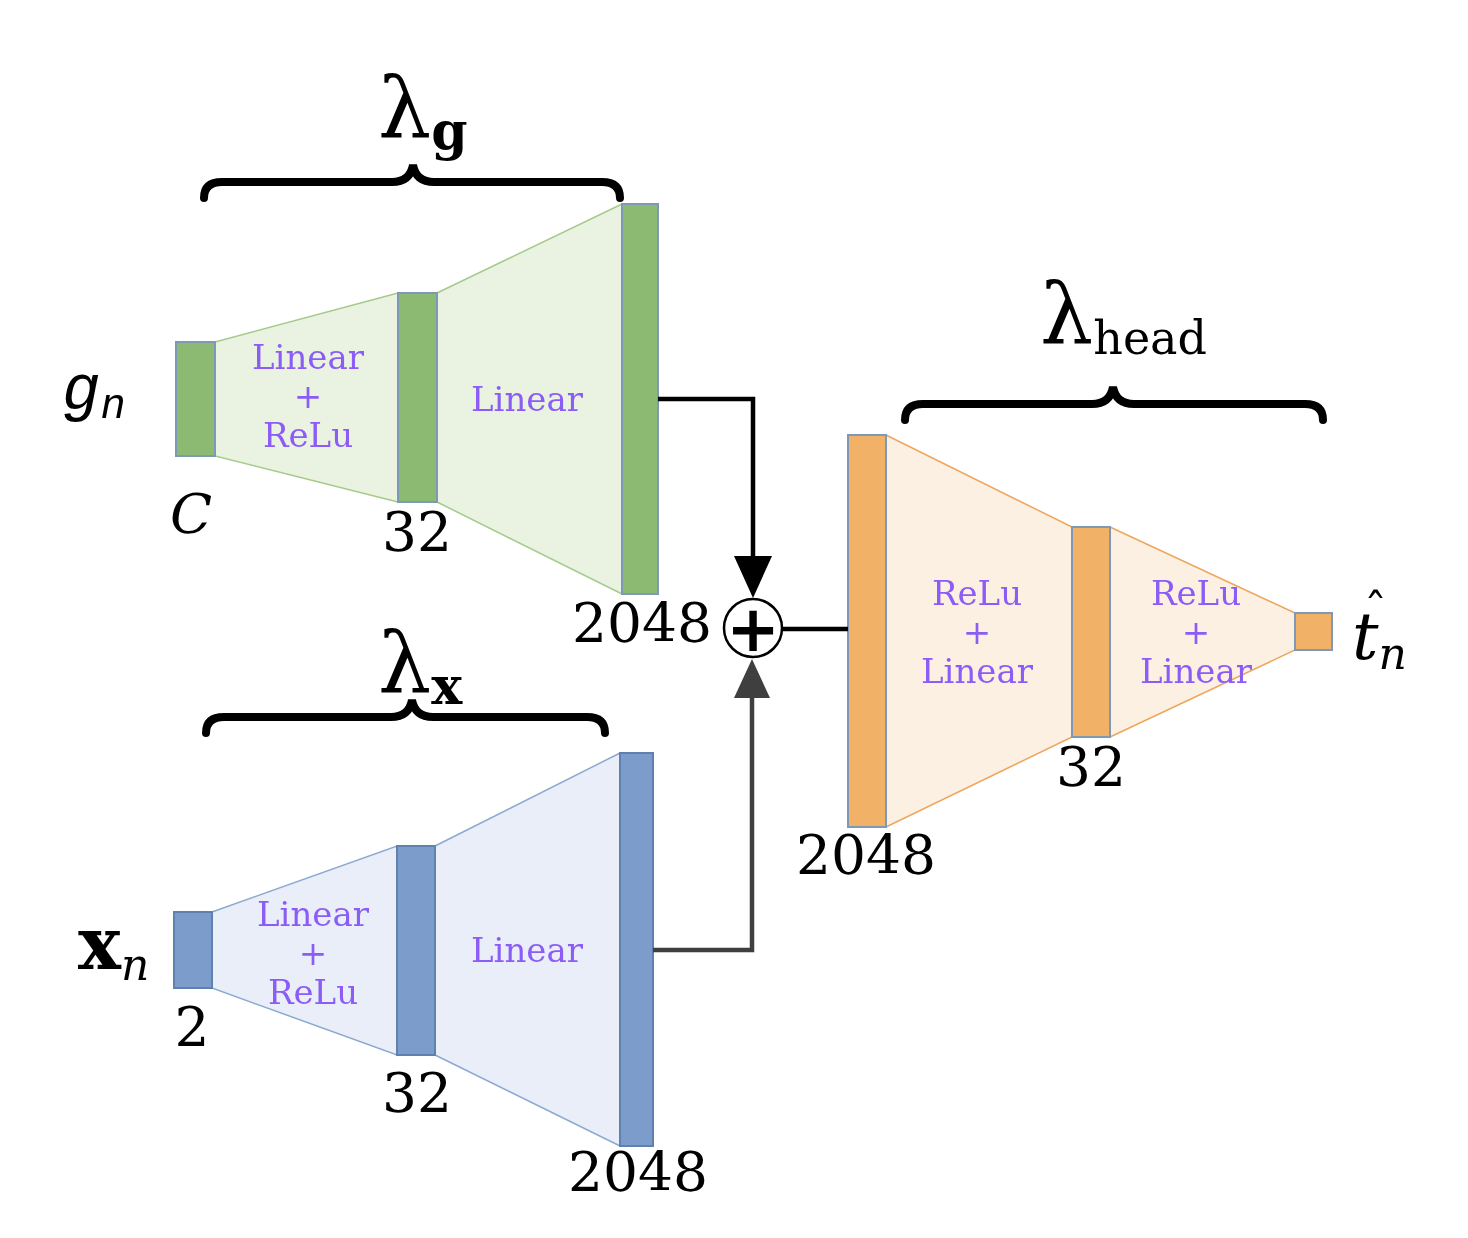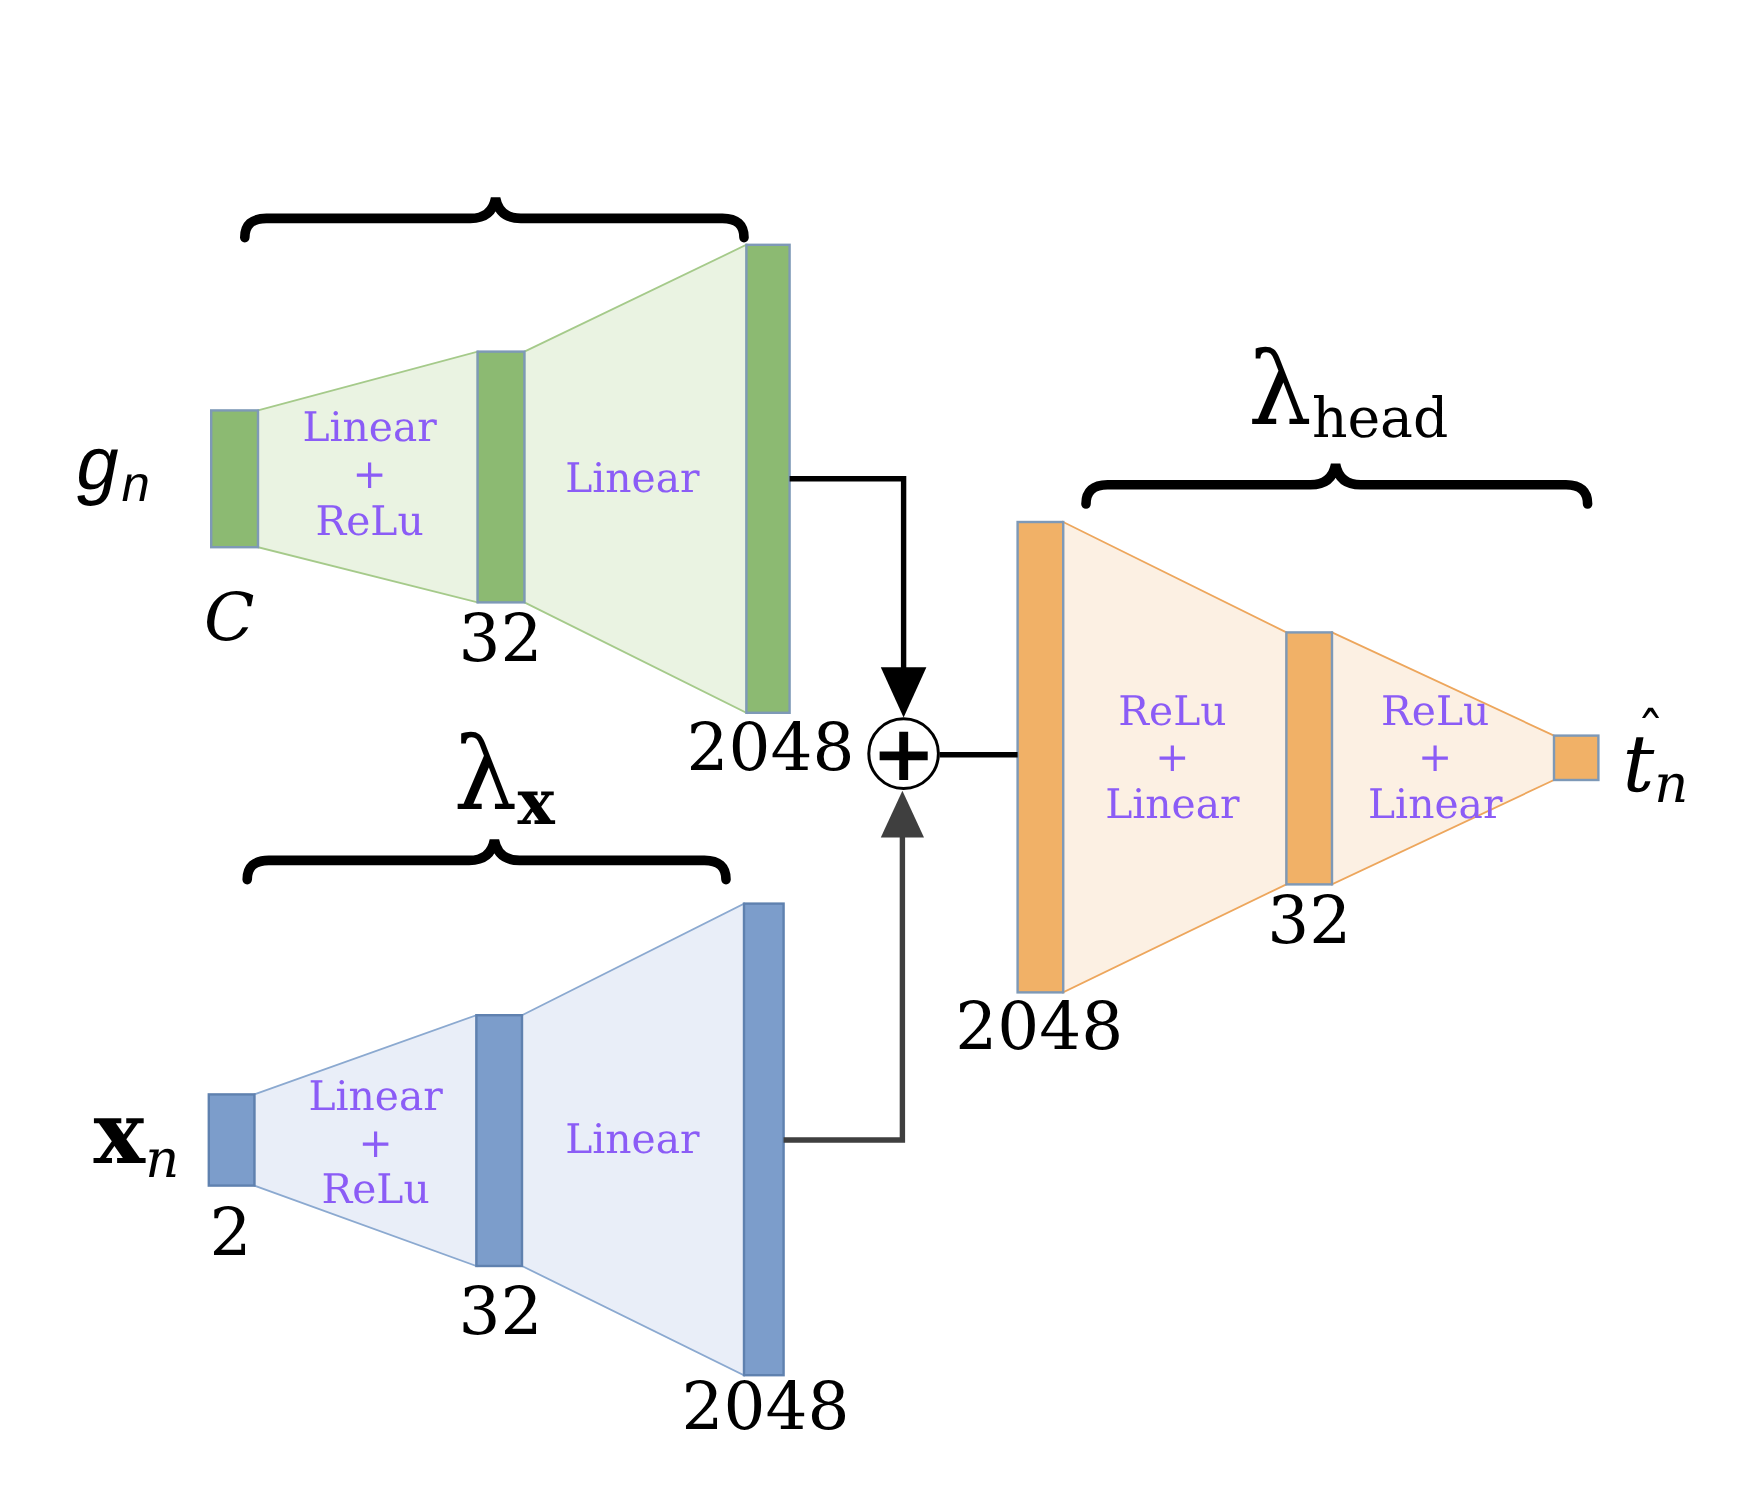--- a/index.html
+++ b/index.html
@@ -73,24 +73,25 @@
     <path d="M 905,420 Q 905,404 923,404 L 1092,404 Q 1110,404 1113,387 Q 1116,404 1134,404 L 1305,404 Q 1323,404 1323,420" fill="none" stroke="#000" stroke-width="8" stroke-linecap="round"></path>
 
     <polyline points="658,399 753,399 753,558" fill="none" stroke-width="4.5" stroke="#000000"></polyline>
     <polygon points="734,556 772,556 753,598" fill="#000000"></polygon>
     <polyline points="653,950 752,950 752,697" fill="none" stroke-width="4.5" stroke="#3F3F3F"></polyline>
     <polygon points="734,698 770,698 752,659" fill="#3F3F3F"></polygon>
     <line x1="783" y1="629" x2="848" y2="629" stroke-width="4.5" stroke="#000000"></line>
     <circle cx="753" cy="628" r="29" fill="#ffffff" stroke="#000" stroke-width="2.5"></circle>
   </svg>
 
+  <div class="abs lambda-label" style="left:378px; top:66px;"><span>λ</span><span class="sub-bold">g</span></div>
 
-  <div class="abs lambda-label" style="left:378px; top:603px;"><span>λ</span><span class="sub-bold">x</span></div>
+  <div class="abs lambda-label" style="left:378px; top:621px;"><span>λ</span><span class="sub-bold">x</span></div>
 
-  <div class="abs lambda-label" style="left:1040px; top:282px;"><span>λ</span><span class="sub-roman">head</span></div>
+  <div class="abs lambda-label" style="left:1040px; top:272px;"><span>λ</span><span class="sub-roman">head</span></div>
 
   <div class="abs input-label" style="left:62px; top:360px;"><span>g</span><span class="sub">n</span></div>
 
   <div class="abs vec-label" style="left:78px; top:908px;text-align:right;"><span>x</span><span class="sub">n</span></div>
 
   <div class="abs out-label" style="left:1352px; top:604px;"><span class="hat">ˆ</span><span>t</span><span class="sub">n</span></div>
 
   <div class="abs dim-label dim-italic" style="left:191px; top:487px;">C</div>
   <div class="abs dim-label" style="left:417px; top:505px;">32</div>
   <div class="abs dim-label" style="left:642px; top:596px;">2048</div>

